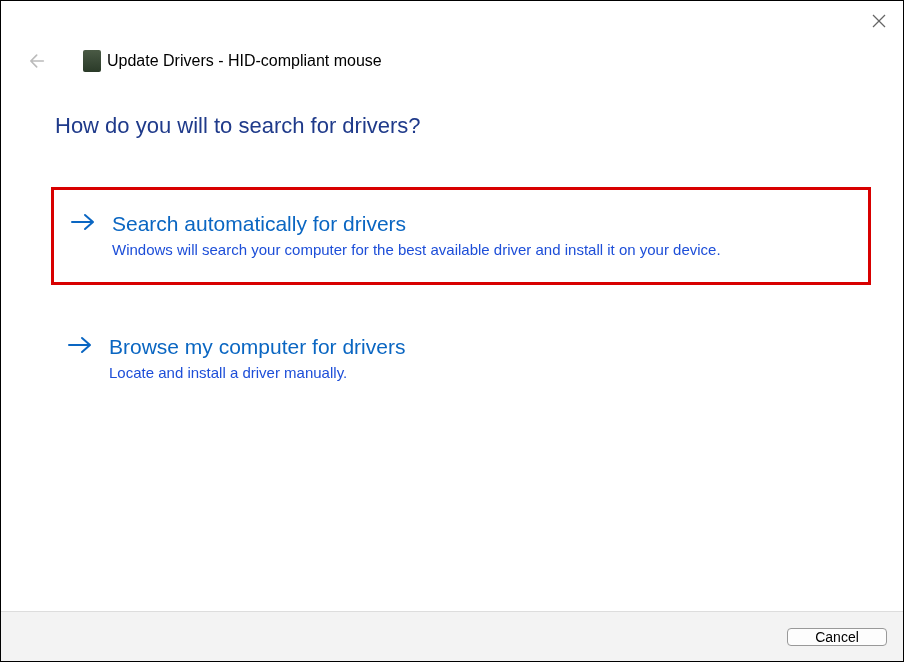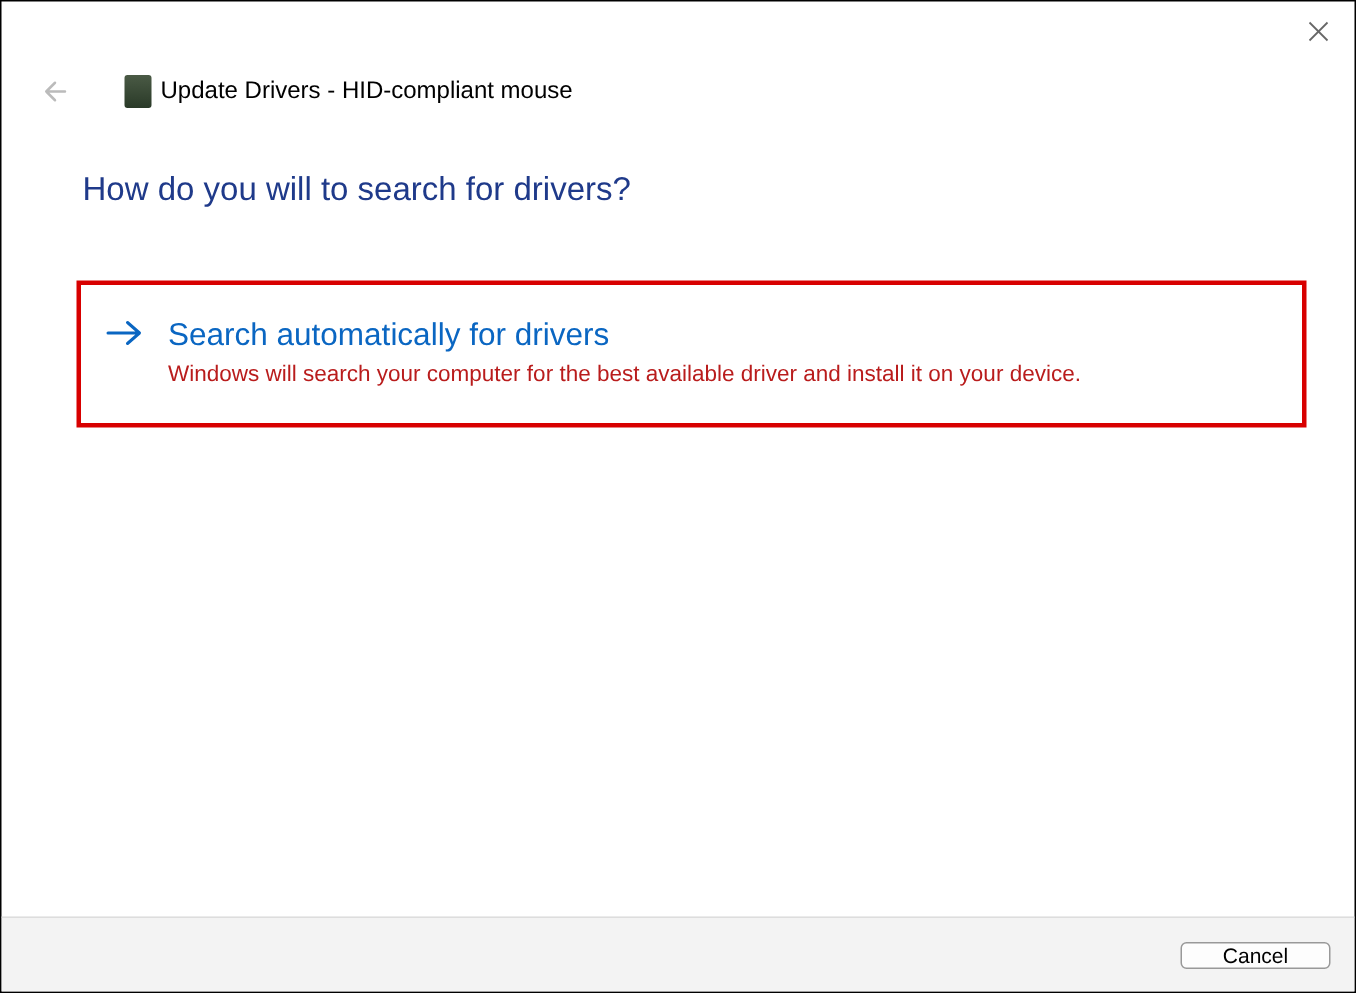--- a/index.html
+++ b/index.html
@@ -91,21 +91,21 @@
     .option .arrow-icon svg { width: 26px; height: 20px; }
     .option-text { flex: 1; }
     .option-title {
       font-size: 21px;
       color: #0a66c2;
       font-weight: 400;
       margin-bottom: 4px;
     }
     .option-desc {
       font-size: 15px;
-      color: #b91c1c;
+      color: #1d4ed8;
       line-height: 1.35;
       max-width: 640px;
     }
     .footer {
       position: absolute;
       bottom: 0;
       left: 0;
       right: 0;
       height: 50px;
       background: #f3f3f3;
@@ -157,17 +157,28 @@
       <svg viewBox="0 0 26 20">
         <path d="M2 10 L22 10 M15 3 L23 10 L15 17" stroke="#0a66c2" stroke-width="2" fill="none" stroke-linecap="round" stroke-linejoin="round"></path>
       </svg>
     </span>
     <div class="option-text">
       <div class="option-title">Search automatically for drivers</div>
       <div class="option-desc">Windows will search your computer for the best available driver and install it on your device.</div>
     </div>
   </div>
 
+  <div class="option">
+    <span class="arrow-icon">
+      <svg viewBox="0 0 26 20">
+        <path d="M2 10 L22 10 M15 3 L23 10 L15 17" stroke="#0a66c2" stroke-width="2" fill="none" stroke-linecap="round" stroke-linejoin="round"></path>
+      </svg>
+    </span>
+    <div class="option-text">
+      <div class="option-title">Browse my computer for drivers</div>
+      <div class="option-desc">Locate and install a driver manually.</div>
+    </div>
+  </div>
 </div>
 
 <div class="footer">
   <button class="cancel-btn">Cancel</button>
 </div>
 
 </body></html>

